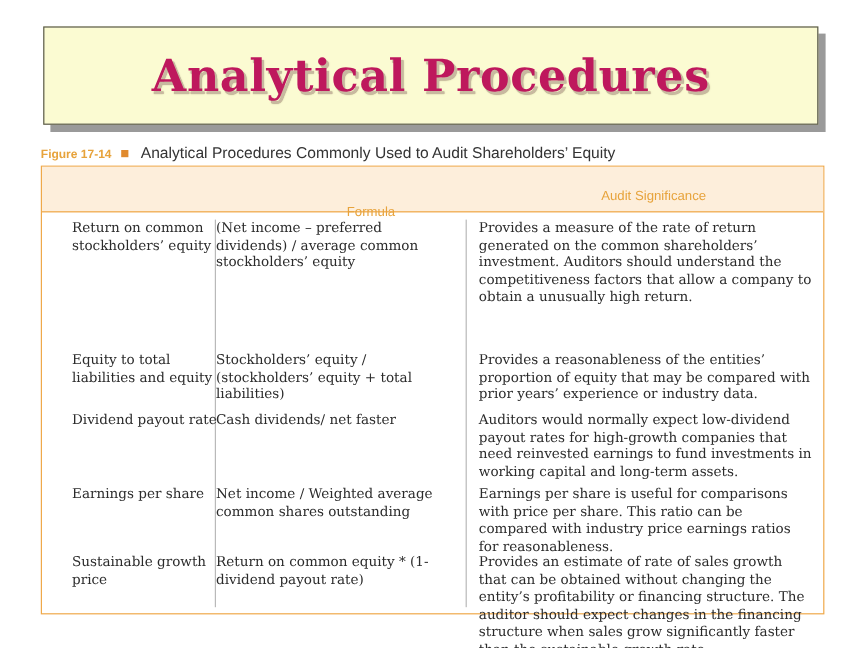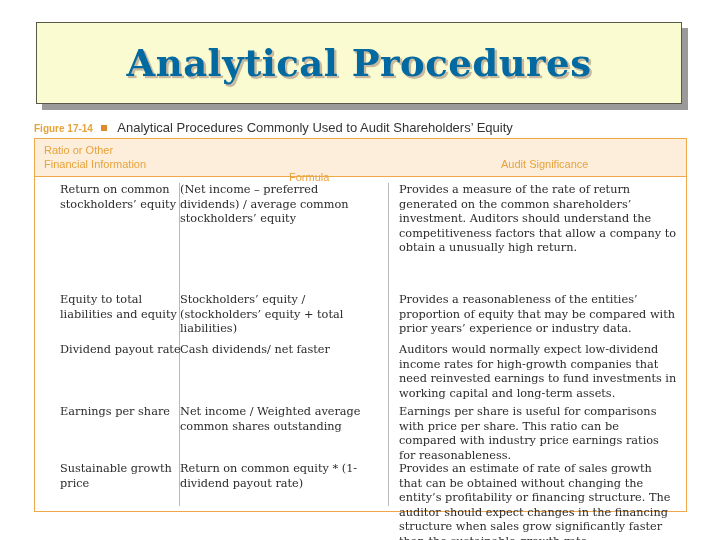--- a/index.html
+++ b/index.html
@@ -27,21 +27,21 @@
     box-sizing: border-box;
     box-shadow: 6px 6px 0 0 #9a9a9a;
     display: flex;
     align-items: center;
     justify-content: center;
   }
   #title-text {
     font-family: "DejaVu Serif", "Liberation Serif", serif;
     font-weight: bold;
     font-size: 37px;
-    color: #0369a1;
+    color: #be185d;
     letter-spacing: 0.5px;
     text-shadow: 2px 2px 0 #c8b9a0, 2px 2px 1px rgba(90,70,40,0.55);
     white-space: nowrap;
   }
 
   
   #figure-caption {
     position: absolute;
     left: 34px;
     top: 120px;
@@ -142,24 +142,20 @@
 
 <div id="figure-caption">
   <span id="figure-number">Figure 17-14</span>
   <span id="caption-bullet"></span>
   <span id="caption-title">Analytical Procedures Commonly Used to Audit Shareholders’ Equity</span>
 </div>
 
 <div id="figure-table">
 
   <div id="table-header">
-    <div class="hdr" id="hdr-ratio">
-      <span>Ratio or Other</span><br>
-      <span>Financial Information</span>
-    </div>
     <div class="hdr" id="hdr-formula">Formula</div>
     <div class="hdr" id="hdr-audit">Audit Significance</div>
   </div>
 
   <div id="table-body">
     <div class="col-rule" id="col-rule-1"></div>
     <div class="col-rule" id="col-rule-2"></div>
 
     <div class="table-row" id="row-0">
       <div class="cell cell-ratio">Return on common stockholders’ equity</div>
@@ -169,21 +165,21 @@
 
     <div class="table-row" id="row-1">
       <div class="cell cell-ratio">Equity to total liabilities and equity</div>
       <div class="cell cell-formula">Stockholders’ equity / (stockholders’ equity + total liabilities)</div>
       <div class="cell cell-audit">Provides a reasonableness of the entities’ proportion of equity that may be compared with prior years’ experience or industry data.</div>
     </div>
 
     <div class="table-row" id="row-2">
       <div class="cell cell-ratio">Dividend payout rate</div>
       <div class="cell cell-formula">Cash dividends/ net faster</div>
-      <div class="cell cell-audit">Auditors would normally expect low-dividend income rates for high-growth companies that need reinvested earnings to fund investments in working capital and long-term assets.</div>
+      <div class="cell cell-audit">Auditors would normally expect low-dividend payout rates for high-growth companies that need reinvested earnings to fund investments in working capital and long-term assets.</div>
     </div>
 
     <div class="table-row" id="row-3">
       <div class="cell cell-ratio">Earnings per share</div>
       <div class="cell cell-formula">Net income / Weighted average common shares outstanding</div>
       <div class="cell cell-audit">Earnings per share is useful for comparisons with price per share. This ratio can be compared with industry price earnings ratios for reasonableness.</div>
     </div>
 
     <div class="table-row" id="row-4">
       <div class="cell cell-ratio">Sustainable growth price</div>

